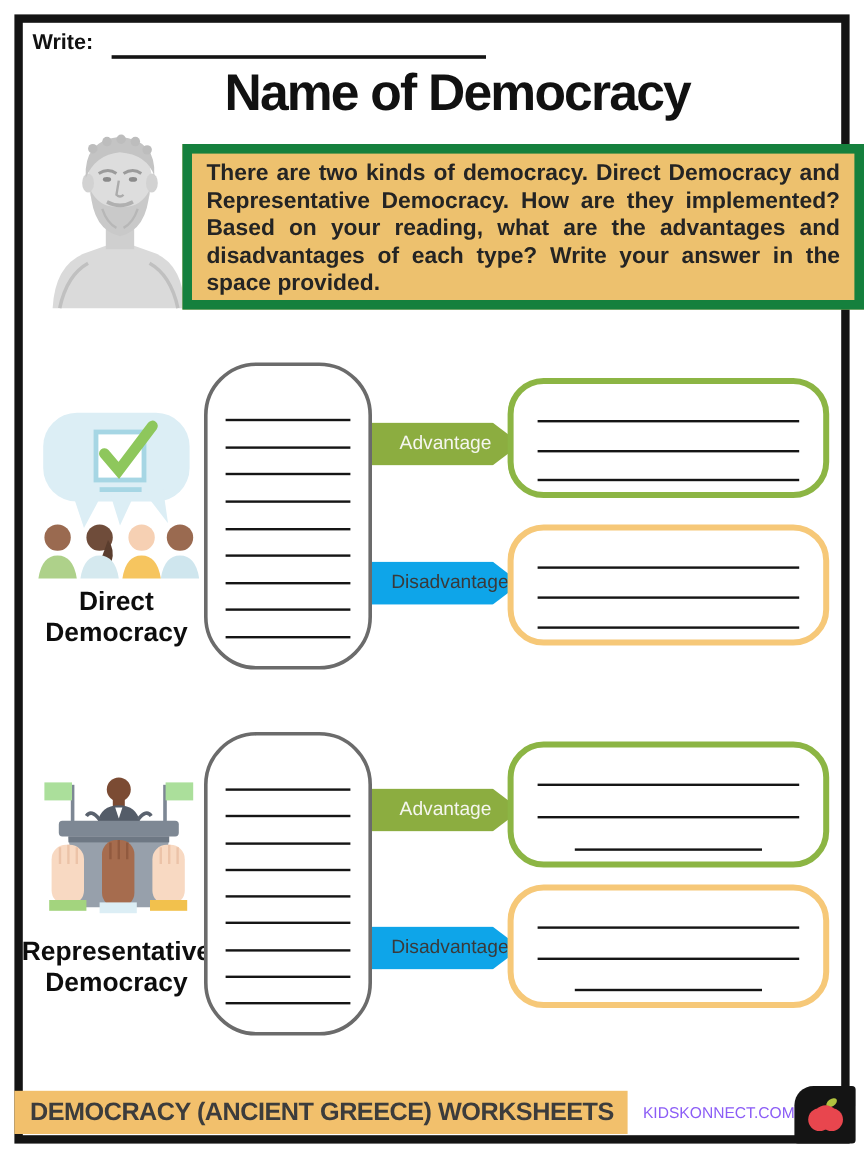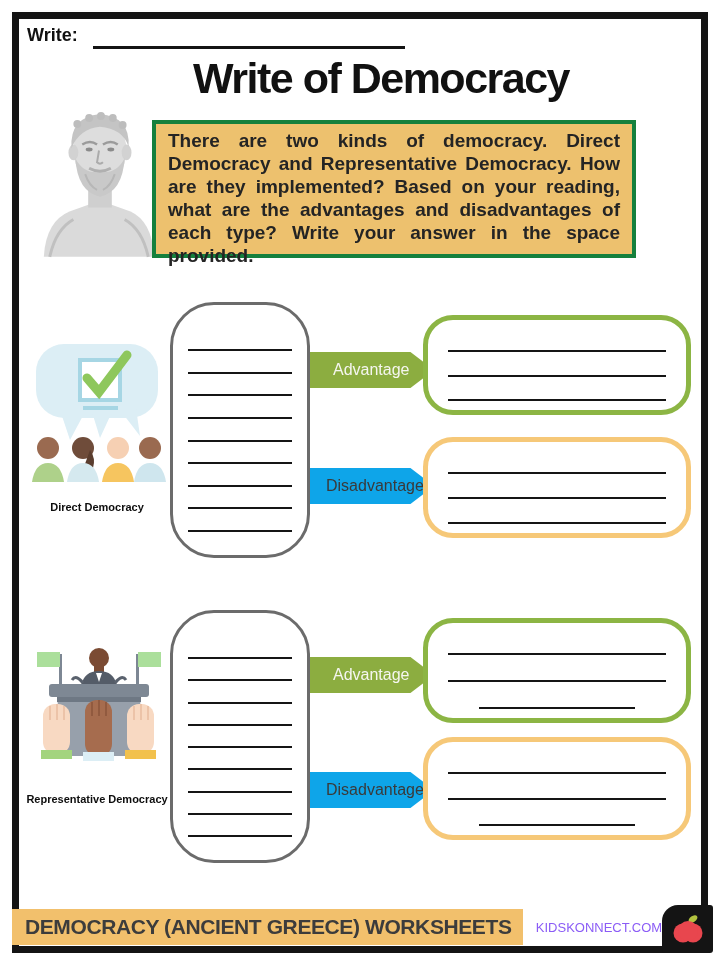--- a/index.html
+++ b/index.html
@@ -10,27 +10,27 @@
   .abs{position:absolute;}
   
   .frame{left:12px;top:12px;width:696px;height:941px;border:7px solid #141414;box-sizing:border-box;background:#fff;}
   
   .name-label{left:27px;top:25px;font-size:18px;font-weight:bold;}
   .name-line{left:93px;top:20px;width:312px;height:26px;border-bottom:3px solid #141414;}
   .title{left:12px;top:54px;width:696px;box-sizing:border-box;padding-left:42px;text-align:center;
          font-size:43px;font-weight:bold;letter-spacing:-1.5px;}
   
   .bust{left:34px;top:106px;width:130px;height:152px;}
-  .instr{left:152px;top:120px;width:484px;height:138px;box-sizing:border-box;
-         background:#edc16e;border:4px solid #15803d;padding:6px 12px;
+  .instr{left:152px;top:120px;width:568px;height:138px;box-sizing:border-box;
+         background:#edc16e;border:8px solid #15803d;padding:6px 12px;
          font-size:19px;font-weight:bold;line-height:1.21;text-align:justify;color:#242424;}
   
   .icon1{left:28px;top:338px;width:138px;height:148px;}
   .icon2{left:33px;top:642px;width:132px;height:128px;}
-  .sec-label{width:166px;text-align:center;font-size:11px;font-weight:bold;line-height:1.2;color:#0d0d0d;margin-top:13px;}
+  .sec-label{width:166px;text-align:center;font-size:22px;font-weight:bold;line-height:1.2;color:#0d0d0d;}
   .sec-label.s1{left:14px;top:488px;}
   .sec-label.s2{left:14px;top:780px;text-align:center;}
   .notesbox{width:140px;border:3px solid #6b6b6b;border-radius:44px;box-sizing:border-box;background:#fff;}
   .notesbox.s1{left:170px;top:302px;height:256px;}
   .notesbox.s2{left:170px;top:610px;height:253px;}
   .notes-lines{position:absolute;left:0;right:0;top:44px;bottom:23px;display:flex;flex-direction:column;justify-content:space-between;}
   .notes-lines .wline{width:104px;align-self:center;}
   .wline{height:0;border-bottom:2px solid #151515;}
   .tab{width:124px;height:36px;display:flex;align-items:center;font-size:16px;
        clip-path:polygon(0 0,81% 0,100% 50%,81% 100%,0 100%);}
@@ -56,21 +56,21 @@
   .logo{left:662px;top:905px;width:51px;height:48px;background:#141414;border-radius:16px 3px 3px 3px;
         display:flex;align-items:center;justify-content:center;}
 </style>
 </head>
 <body>
 
 <div class="abs frame"></div>
 
 <div class="abs name-label">Write:</div>
 <div class="abs name-line"></div>
-<div class="abs title">Write of Democracy</div>
+<div class="abs title">Name of Democracy</div>
 
 <svg class="abs bust" viewBox="0 0 132 152">
   <path d="M10 152 Q12 116 36 106 L58 98 L76 98 L98 106 Q120 116 122 152 Z" fill="#dadada"></path>
   <path d="M16 152 Q22 124 40 114" stroke="#c0c0c0" stroke-width="3" fill="none"></path>
   <path d="M116 152 Q110 124 92 114" stroke="#c0c0c0" stroke-width="3" fill="none"></path>
   <rect x="55" y="72" width="24" height="30" fill="#cfcfcf"></rect>
   <ellipse cx="67" cy="44" rx="27" ry="34" fill="#dddddd"></ellipse>
   <ellipse cx="40" cy="46" rx="5" ry="8" fill="#d2d2d2"></ellipse>
   <ellipse cx="94" cy="46" rx="5" ry="8" fill="#d2d2d2"></ellipse>
   <path d="M38 42 Q36 10 67 7 Q98 10 96 40 Q90 22 67 20 Q46 22 38 42 Z" fill="#c4c4c4"></path>

